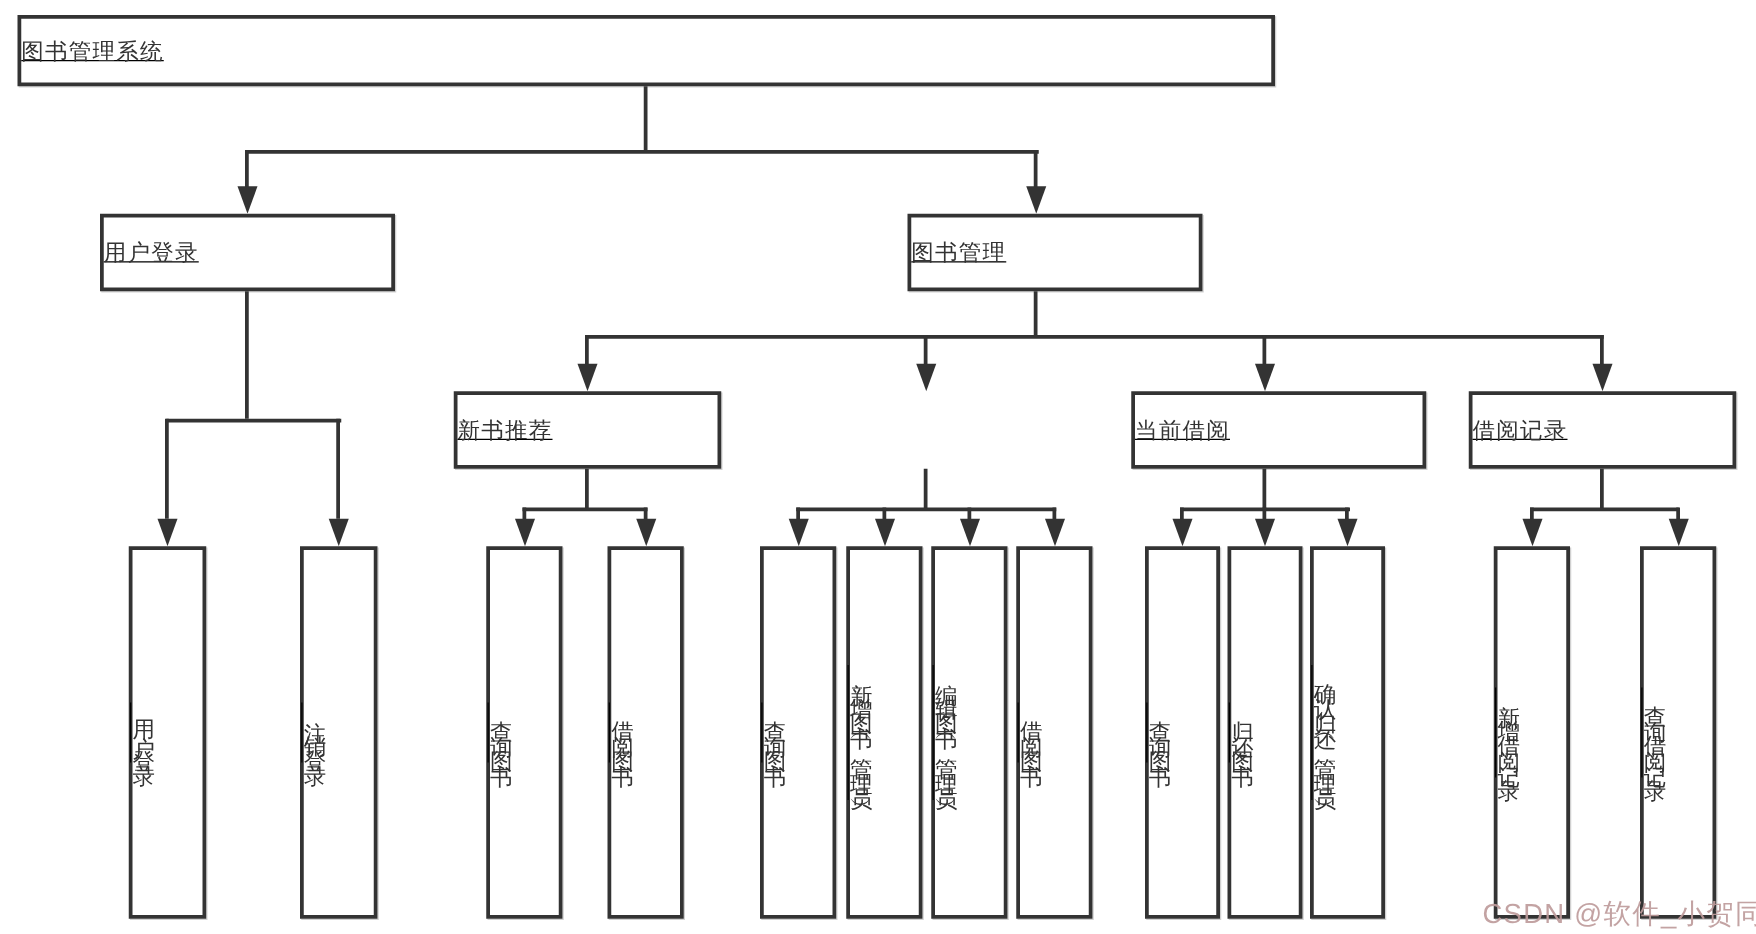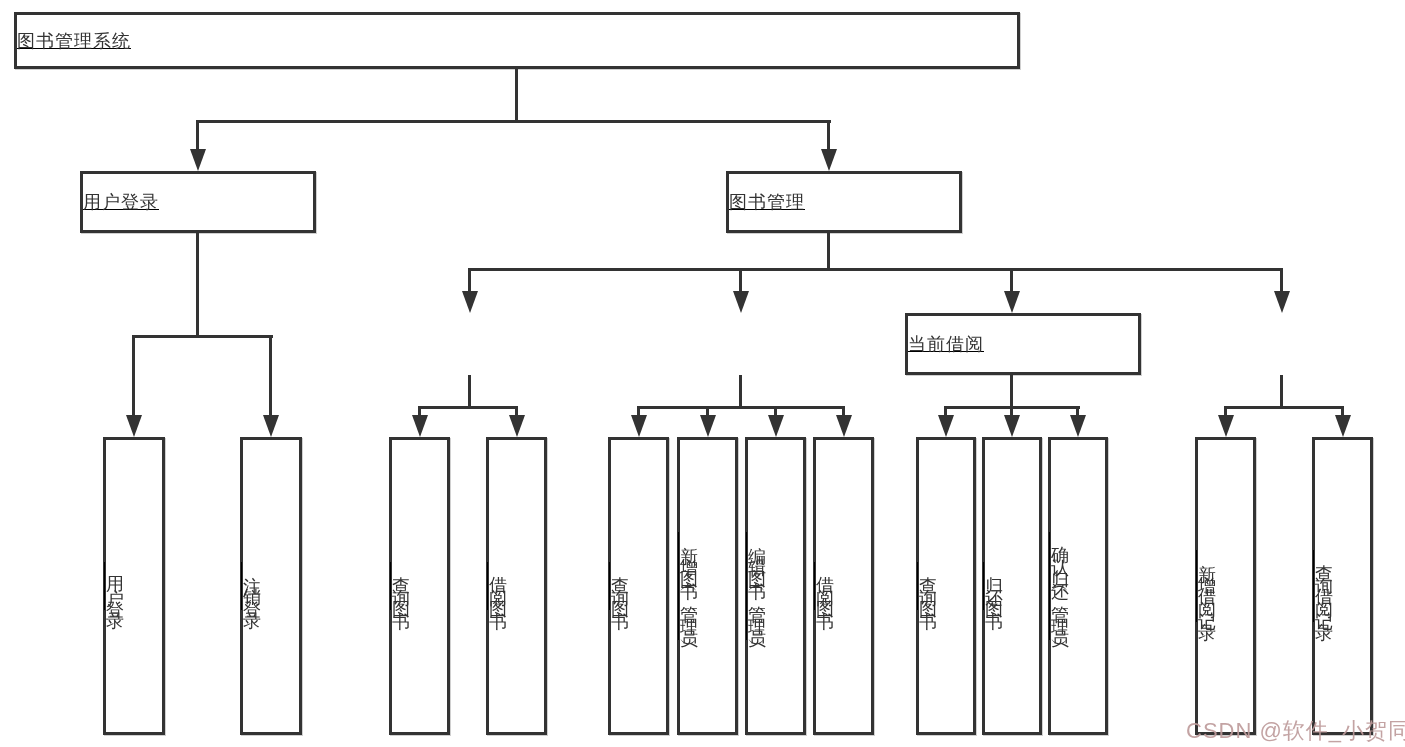--- a/index.html
+++ b/index.html
@@ -89,22 +89,28 @@
   <div class="hl" style="left:469px; top:268px; width:814px;"></div>
   <div class="vl" style="left:468px; top:268px; height:25px;"></div>
   <div class="ah" style="left:462px; top:291px;"></div>
   <div class="vl" style="left:739px; top:268px; height:25px;"></div>
   <div class="ah" style="left:733px; top:291px;"></div>
   <div class="vl" style="left:1010px; top:268px; height:25px;"></div>
   <div class="ah" style="left:1004px; top:291px;"></div>
   <div class="vl" style="left:1280px; top:268px; height:25px;"></div>
   <div class="ah" style="left:1274px; top:291px;"></div>
 
+  <div class="box" style="left:363px; top:313px; width:214px; height:62px;">
+    <span class="label">新书推荐</span>
+  </div>
   <div class="box" style="left:905px; top:313px; width:236px; height:62px;">
     <span class="label">当前借阅</span>
+  </div>
+  <div class="box" style="left:1175px; top:313px; width:214px; height:62px;">
+    <span class="label">借阅记录</span>
   </div>
 
   <div class="vl" style="left:468px; top:375px; height:33px;"></div>
   <div class="hl" style="left:418px; top:406px; width:100px;"></div>
   <div class="vl" style="left:418px; top:406px; height:11px;"></div>
   <div class="ah" style="left:412px; top:415px;"></div>
   <div class="vl" style="left:515px; top:406px; height:11px;"></div>
   <div class="ah" style="left:509px; top:415px;"></div>
 
   <div class="vl" style="left:739px; top:375px; height:33px;"></div>

